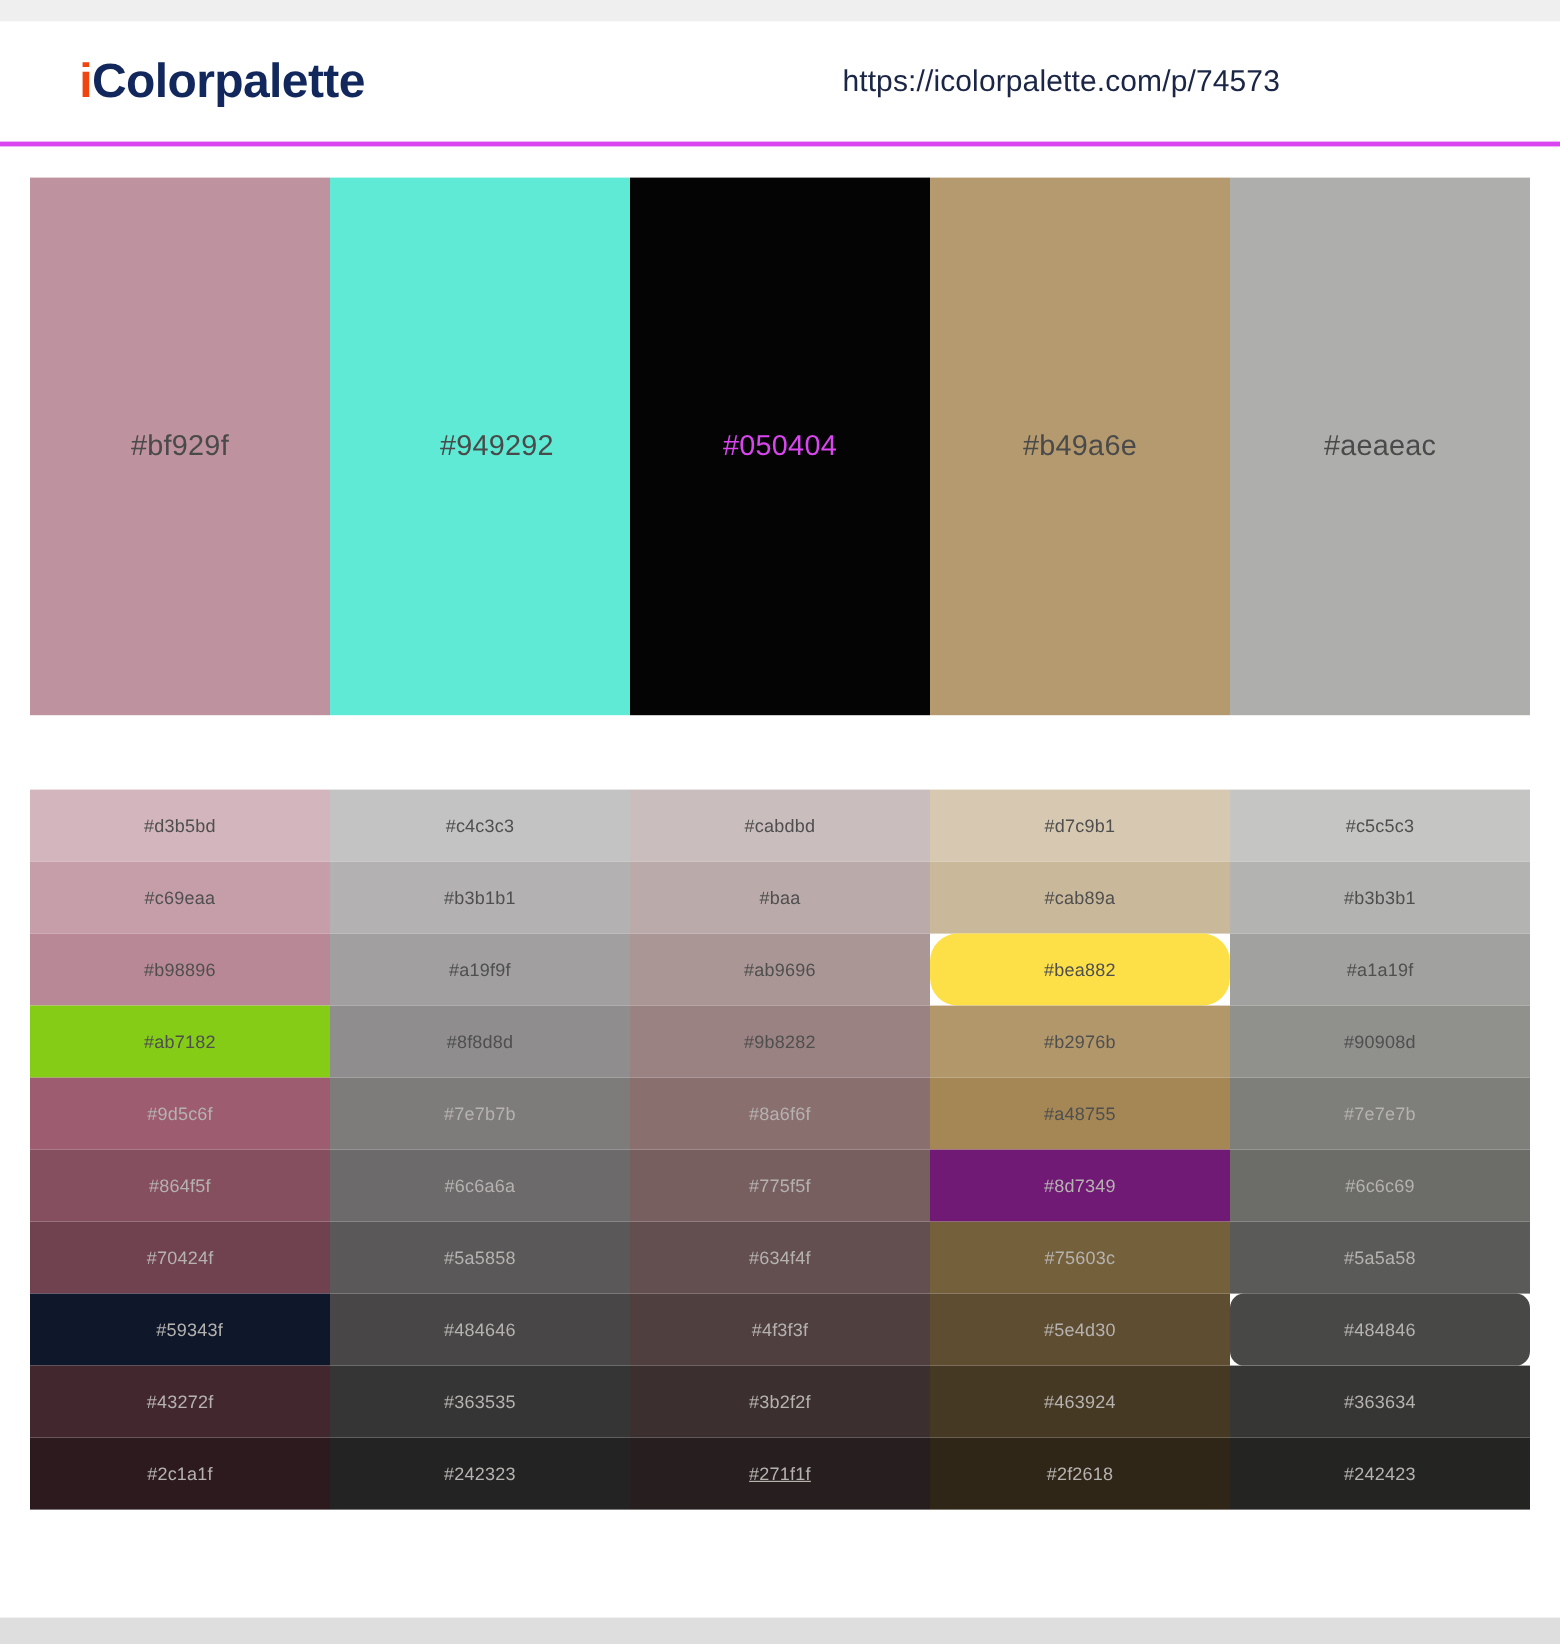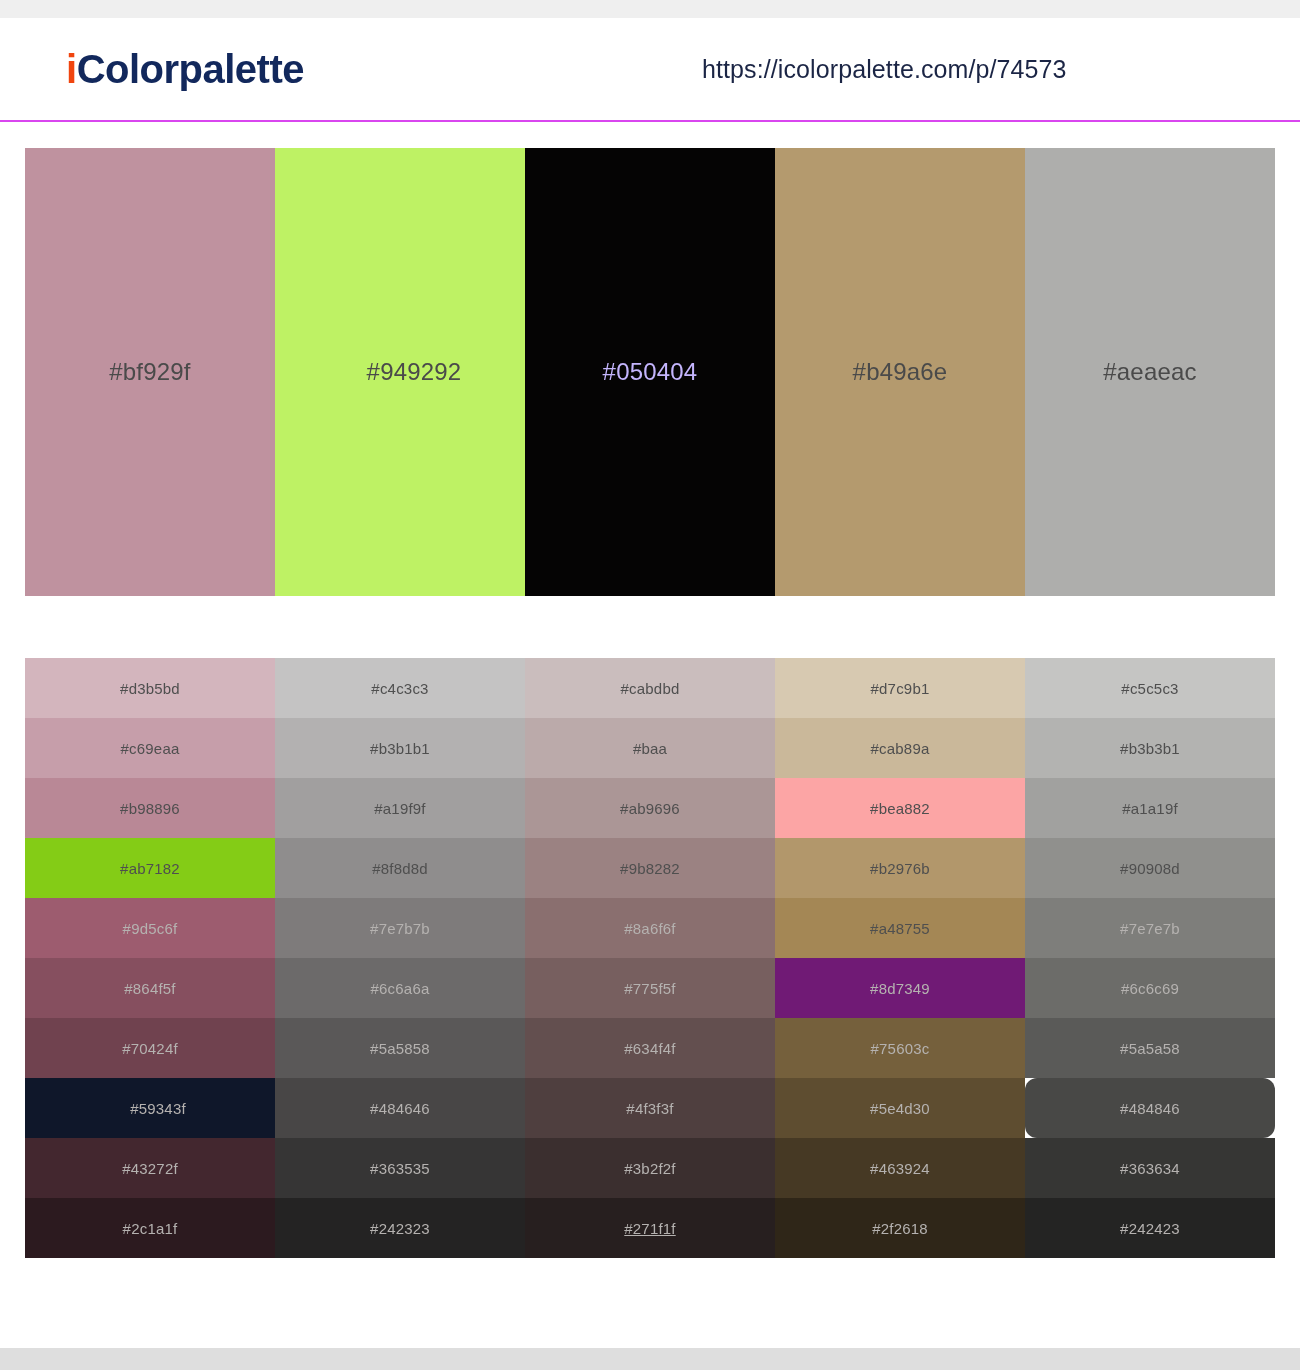--- a/index.html
+++ b/index.html
@@ -28,21 +28,21 @@
     background: #efefef;
   }
 
   
   .header {
     position: absolute;
     top: 18px; left: 0;
     width: 1300px;
     height: 104px;
     background: #ffffff;
-    border-bottom: 2px solid #d946ef;
+    border-bottom: 4px solid #d946ef;
     display: flex;
     align-items: center;
   }
 
   .brand {
     position: absolute;
     left: 66px;
     font-size: 40px;
     font-weight: bold;
     letter-spacing: -0.5px;
@@ -79,21 +79,21 @@
     justify-content: center;
     position: relative;
   }
 
   .main-swatch .hexlabel {
     font-size: 24px;
     letter-spacing: 0.2px;
     user-select: text;
   }
 
-  .main-swatch.dark .hexlabel { color: #c4b5fd; }
+  .main-swatch.dark .hexlabel { color: #d946ef; }
   .main-swatch.light .hexlabel { color: #4a4a4a; }
 
   
   .shade-grid {
     position: absolute;
     top: 658px;
     left: 25px;
     width: 1250px;
     height: 600px;
     display: flex;
@@ -141,21 +141,21 @@
     <div class="brand">
       <span class="brand-i">i</span><span class="brand-rest">Colorpalette</span>
     </div>
     <div class="page-url">https://icolorpalette.com/p/74573</div>
   </div>
 
   <div class="main-swatches">
       <div class="main-swatch light" style="background: rgb(191, 146, 159);">
         <span class="hexlabel">#bf929f</span>
       </div>
-      <div class="main-swatch light" style="background: #bef264; padding-left: 28px;">
+      <div class="main-swatch light" style="background: #5eead4; padding-left: 28px;">
         <span class="hexlabel">#949292</span>
       </div>
       <div class="main-swatch dark" style="background: rgb(5, 4, 4);">
         <span class="hexlabel">#050404</span>
       </div>
       <div class="main-swatch light" style="background: rgb(180, 154, 110);">
         <span class="hexlabel">#b49a6e</span>
       </div>
       <div class="main-swatch light" style="background: rgb(174, 174, 172);">
         <span class="hexlabel">#aeaeac</span>
@@ -174,21 +174,21 @@
         <div class="shade-cell light" style="background: rgb(198, 158, 170);">#c69eaa</div>
         <div class="shade-cell light" style="background: rgb(179, 177, 177);">#b3b1b1</div>
         <div class="shade-cell light" style="background: rgb(187, 170, 170);">#baa</div>
         <div class="shade-cell light" style="background: rgb(202, 184, 154);">#cab89a</div>
         <div class="shade-cell light" style="background: rgb(179, 179, 177);">#b3b3b1</div>
       </div>
       <div class="shade-row">
         <div class="shade-cell light" style="background: rgb(185, 136, 150);">#b98896</div>
         <div class="shade-cell light" style="background: rgb(161, 159, 159);">#a19f9f</div>
         <div class="shade-cell light" style="background: rgb(171, 150, 150);">#ab9696</div>
-        <div class="shade-cell light" style="background: #fca5a5;">#bea882</div>
+        <div class="shade-cell light" style="background: #fde047; border-radius: 23px;">#bea882</div>
         <div class="shade-cell light" style="background: rgb(161, 161, 159);">#a1a19f</div>
       </div>
       <div class="shade-row">
         <div class="shade-cell light" style="background: #84cc16;">#ab7182</div>
         <div class="shade-cell light" style="background: rgb(143, 141, 141);">#8f8d8d</div>
         <div class="shade-cell light" style="background: rgb(155, 130, 130);">#9b8282</div>
         <div class="shade-cell light" style="background: rgb(178, 151, 107);">#b2976b</div>
         <div class="shade-cell light" style="background: rgb(144, 144, 141);">#90908d</div>
       </div>
       <div class="shade-row">

